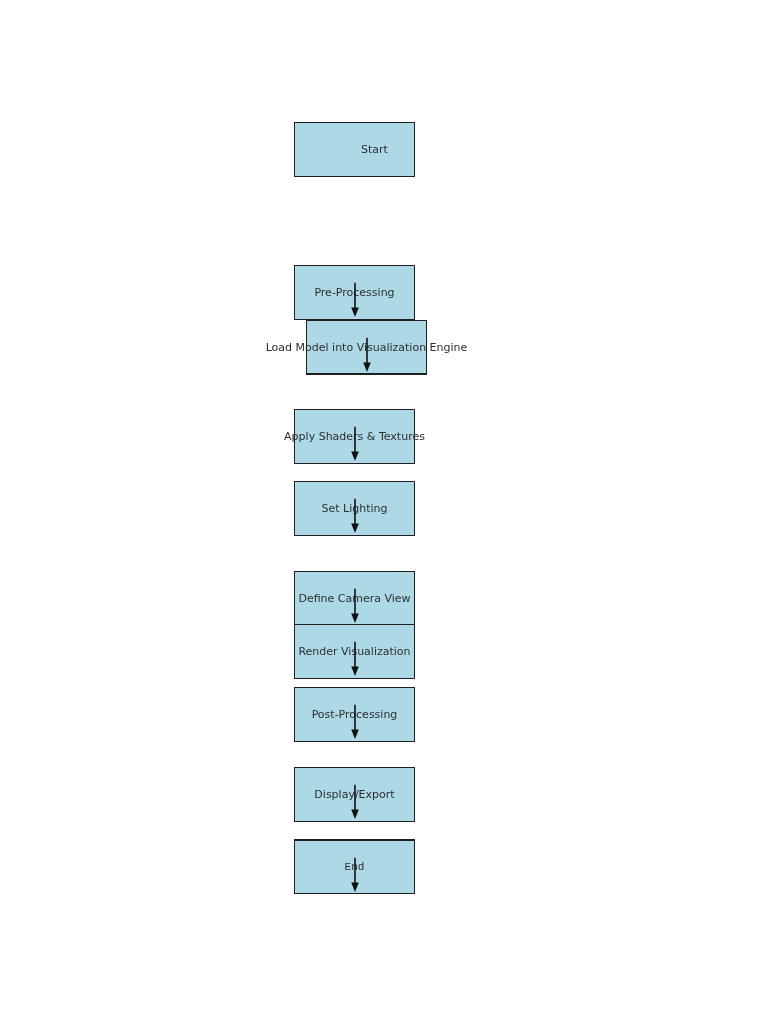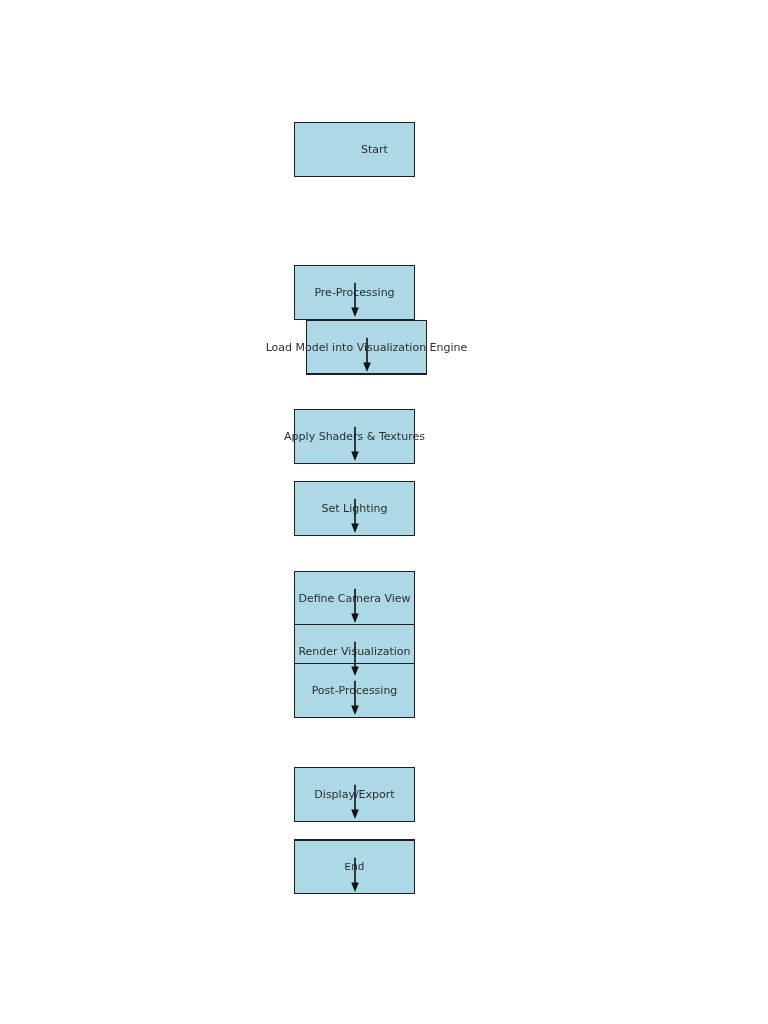--- a/index.html
+++ b/index.html
@@ -103,21 +103,21 @@
         <polygon points="2.2,25.5 9.8,25.5 6,35"></polygon>
       </svg>
     </div>
     <div class="node" style="top: 623.9px;">
       <span class="label">Render Visualization</span>
       <svg class="arrow" width="12" height="36" viewBox="0 0 12 36" aria-hidden="true">
         <line x1="6" y1="0.8" x2="6" y2="27"></line>
         <polygon points="2.2,25.5 9.8,25.5 6,35"></polygon>
       </svg>
     </div>
-    <div class="node" style="top: 663px;">
+    <div class="node" style="top: 687px;">
       <span class="label">Post-Processing</span>
       <svg class="arrow" width="12" height="36" viewBox="0 0 12 36" aria-hidden="true">
         <line x1="6" y1="0.8" x2="6" y2="27"></line>
         <polygon points="2.2,25.5 9.8,25.5 6,35"></polygon>
       </svg>
     </div>
     <div class="node" style="top: 767.3px;">
       <span class="label">Display/Export</span>
       <svg class="arrow" width="12" height="36" viewBox="0 0 12 36" aria-hidden="true">
         <line x1="6" y1="0.8" x2="6" y2="27"></line>

